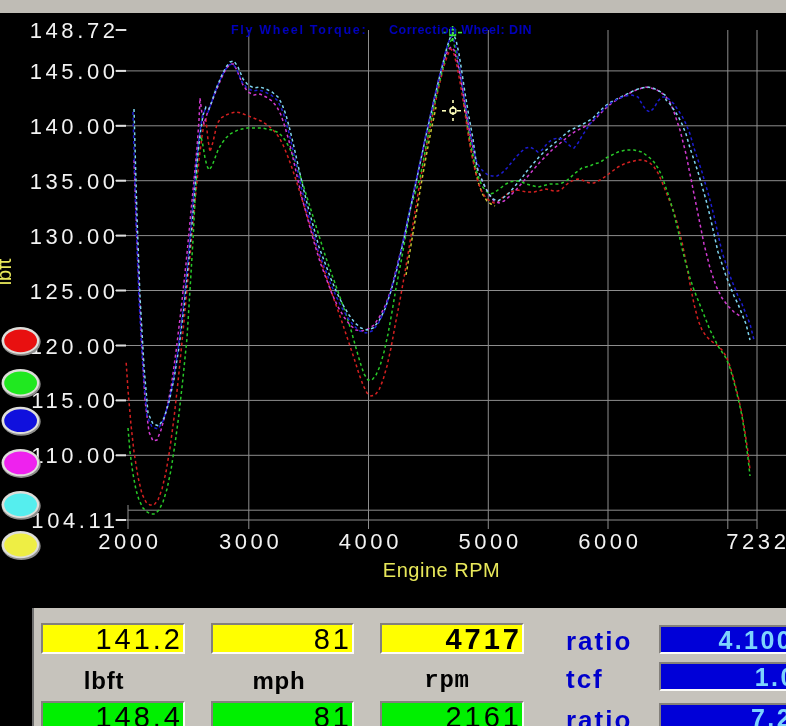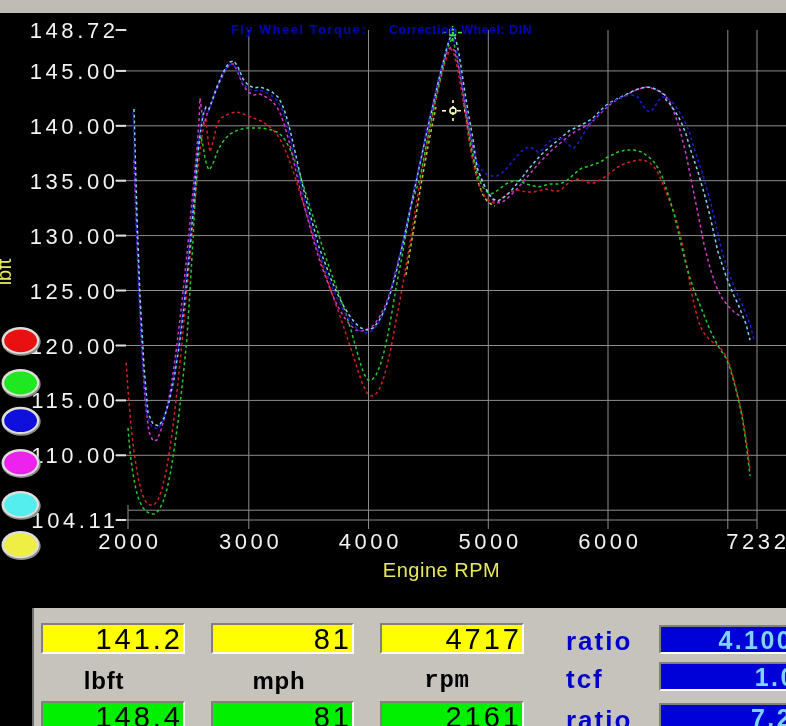--- a/index.html
+++ b/index.html
@@ -117,21 +117,21 @@
     <ellipse cx="20.4" cy="544.7" rx="18.8" ry="13.6" fill="#dededa"></ellipse>
     <ellipse cx="20.6" cy="545" rx="16.4" ry="11.4" fill="#eeee44"></ellipse>
 </svg>
 <div id="titlebar">
     <span class="t1" style="left:231px;">Fly Wheel Torque:</span>
     <span style="left:389px;">Correction Wheel: DIN</span>
   </div>
 <div id="panel">
 <div class="vbox num" style="left:9px; top:15px; width:144px; height:31px; background:#ffff00;">141.2</div>
 <div class="vbox num" style="left:179px; top:15px; width:143px; height:31px; background:#ffff00;">81</div>
-<div class="vbox num" style="left:348px; top:15px; width:144px; height:31px; background:#ffff00;">4717</div>
+<div class="vbox num" style="left:348px; top:15px; width:144px; height:31px; background:#ffff00;font-weight:bold;">4717</div>
 <div class="rlab" style="left:33px; top:59px; width:78px;">lbft</div>
 <div class="rlab" style="left:208px; top:59px; width:78px;">mph</div>
 <div class="rlab" style="left:376px; top:59px; width:78px;font-family:Liberation Mono, monospace;">rpm</div>
 <div class="vbox num" style="left:9px; top:93px; width:144px; height:32px; background:#00f000;text-decoration:underline;">148.4</div>
 <div class="vbox num" style="left:179px; top:93px; width:143px; height:32px; background:#00f000;">81</div>
 <div class="vbox num" style="left:348px; top:93px; width:144px; height:32px; background:#00f000;">2161</div>
 <div class="blab" style="left:534px; top:18px;">ratio</div>
 <div class="blab" style="left:534px; top:56px;">tcf</div>
 <div class="blab" style="left:534px; top:97px;">ratio</div>
 <div class="vbox bnum" style="left:627px; top:17px; width:140px; height:29px; background:#0000d8;">4.100</div>

